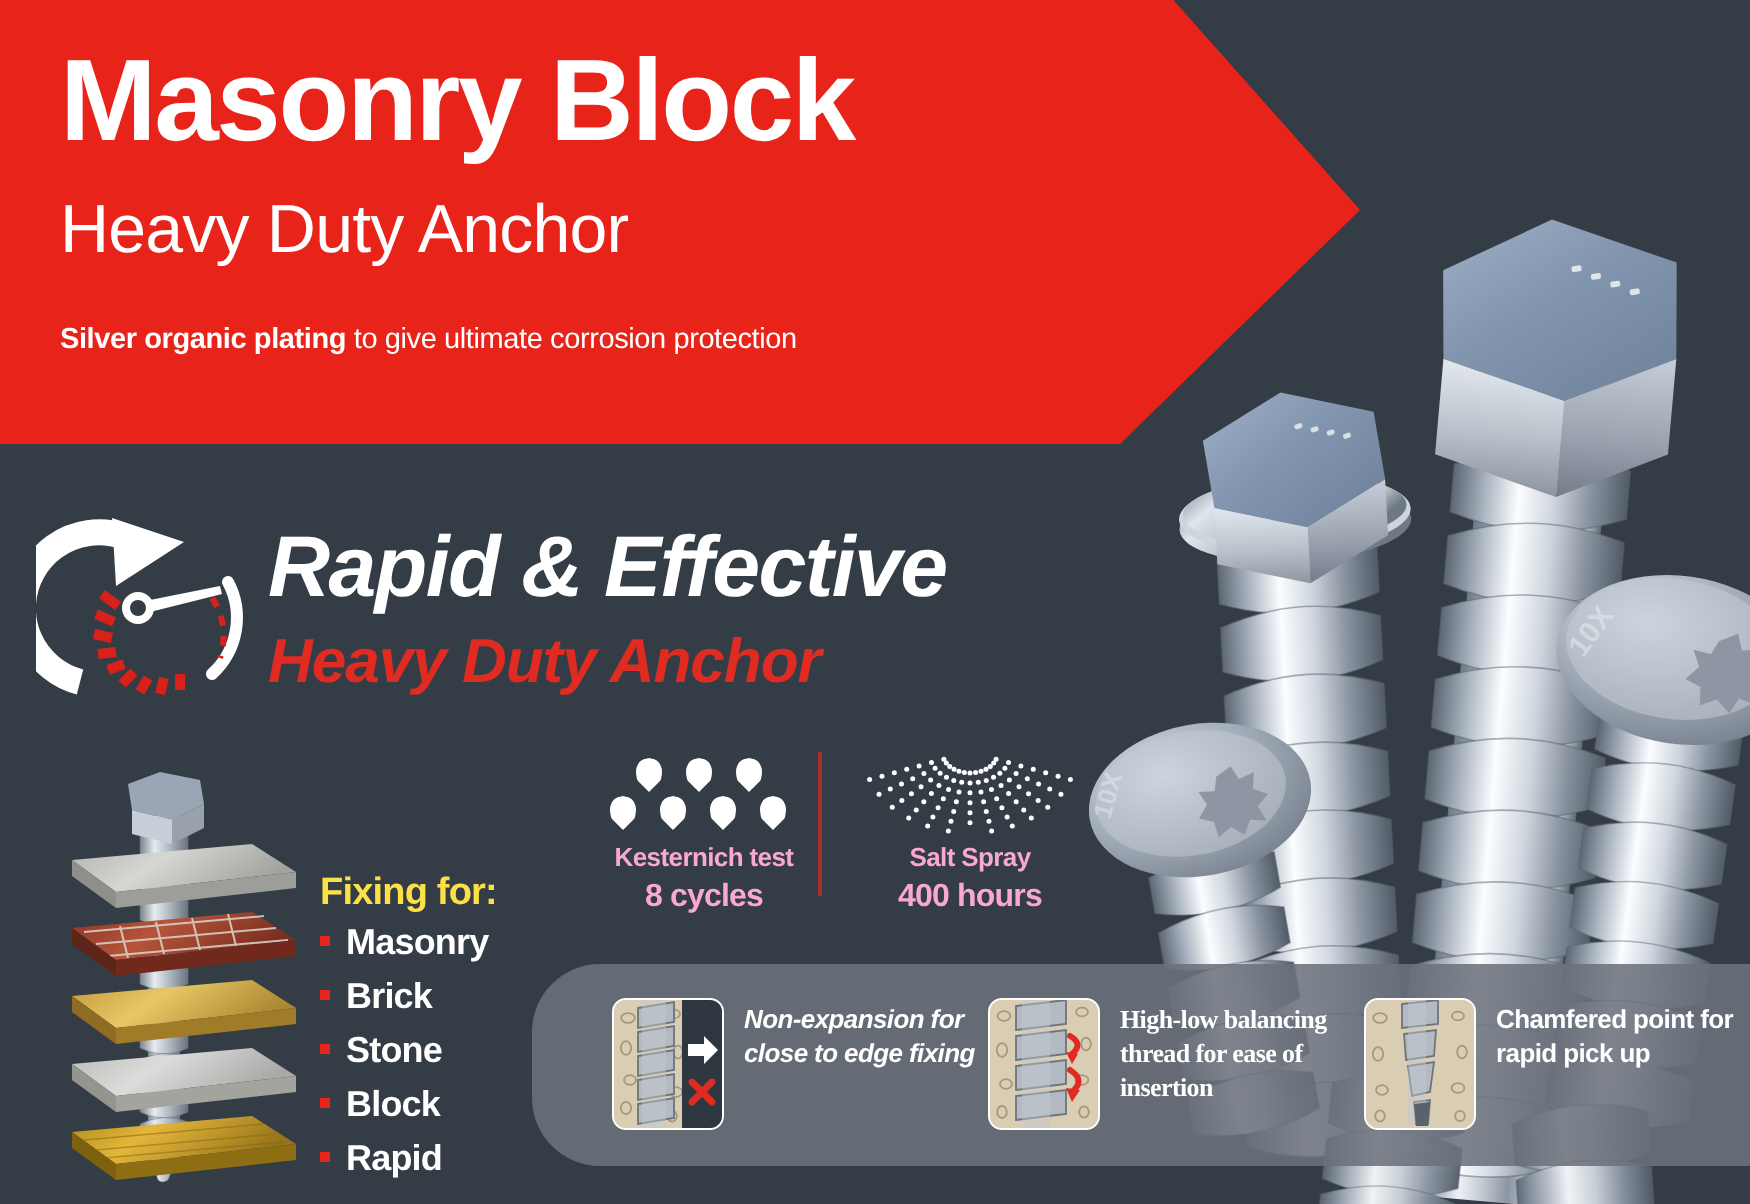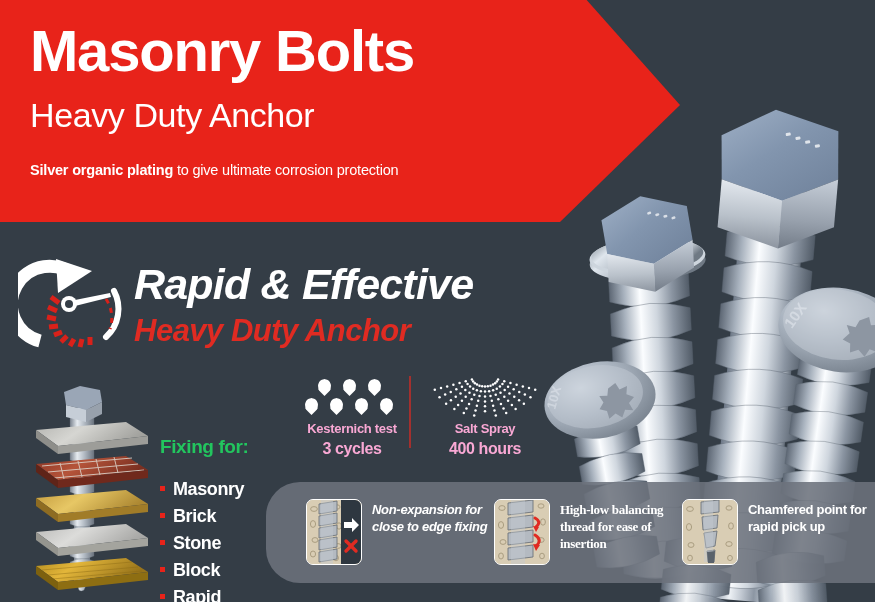--- a/index.html
+++ b/index.html
@@ -169,26 +169,26 @@
   }
 
   
   #fixing {
     position: absolute;
     left: 160px;
     top: 437px;
     width: 120px;
   }
   .fixing-title {
-    color: #22c55e;
+    color: #fde047;
     font-size: 19px;
     font-weight: bold;
     letter-spacing: -0.4px;
     line-height: 1;
-    margin: 0 0 24px 0;
+    margin: 0 0 6px 0;
   }
   .fixing-item {
     color: #ffffff;
     font-size: 18px;
     font-weight: bold;
     letter-spacing: -0.4px;
     line-height: 1;
     margin: 0 0 9px 0;
     padding-left: 13px;
     position: relative;
@@ -424,21 +424,21 @@
       </g>
       <g transform="translate(790,560) rotate(-4)" fill="url(#threadG)" stroke="#59636f" stroke-width="0.8" stroke-opacity="0.4">
         <path d="M-34 0 Q0 -14 34 -2 L34 18 Q0 32 -34 20 Z"></path>
         <path d="M-34 28 Q0 14 34 26 L34 46 Q0 60 -34 48 Z"></path>
       </g>
     </g>
   </svg>
 
   <div id="red-banner"></div>
   <div id="banner-text">
-    <h1 class="hdr-title">Masonry Bolts</h1>
+    <h1 class="hdr-title">Masonry Block</h1>
     <h2 class="hdr-sub">Heavy Duty Anchor</h2>
     <p class="hdr-tag"><b>Silver organic plating</b><span> to give ultimate corrosion protection</span></p>
   </div>
 
   <div id="rapid-block">
     <svg id="gauge-icon" viewBox="0 0 118 112">
 
       <path d="M22 92 A38 38 0 1 1 58 28" fill="none" stroke="#ffffff" stroke-width="13" stroke-linecap="butt"></path>
       <path d="M38 10 L74 22 L40 44 Z" fill="#ffffff"></path>
 
@@ -478,21 +478,21 @@
       <div class="test-art">
         <span class="drop" style="left:22px; top:7px;"></span>
         <span class="drop" style="left:47px; top:7px;"></span>
         <span class="drop" style="left:72px; top:7px;"></span>
         <span class="drop" style="left:9px;  top:26px;"></span>
         <span class="drop" style="left:34px; top:26px;"></span>
         <span class="drop" style="left:59px; top:26px;"></span>
         <span class="drop" style="left:84px; top:26px;"></span>
       </div>
       <div class="test-name">Kesternich test</div>
-      <div class="test-val">3 cycles</div>
+      <div class="test-val">8 cycles</div>
     </div>
 
     <div class="test-col" id="test-saltspray">
       <div class="test-art">
         <svg width="122" height="46" viewBox="0 0 122 46" aria-hidden="true">
           <g id="spray-dots" fill="#ffffff">
               <circle cx="47.93" cy="7.59" r="1.25"></circle>
               <circle cx="41.74" cy="9.29" r="1.25"></circle>
               <circle cx="35.55" cy="10.99" r="1.25"></circle>
               <circle cx="29.36" cy="12.68" r="1.25"></circle>

